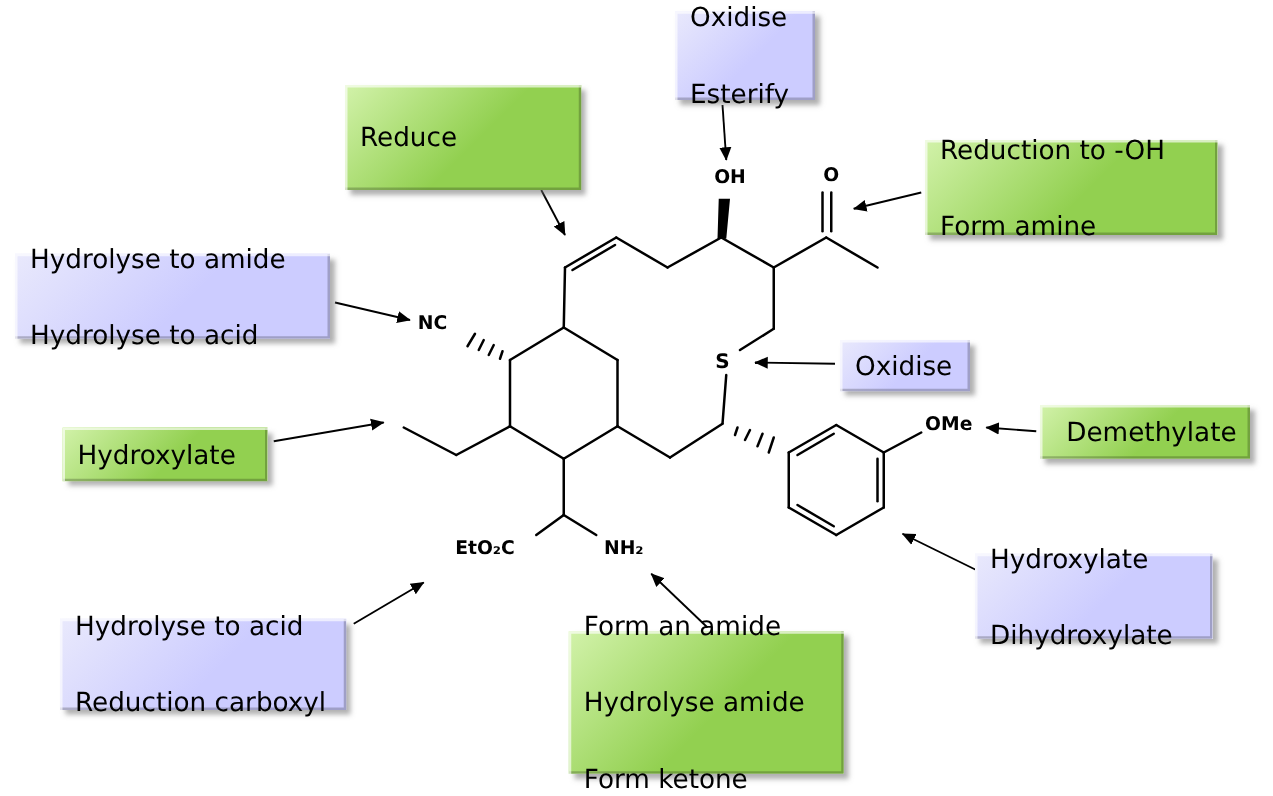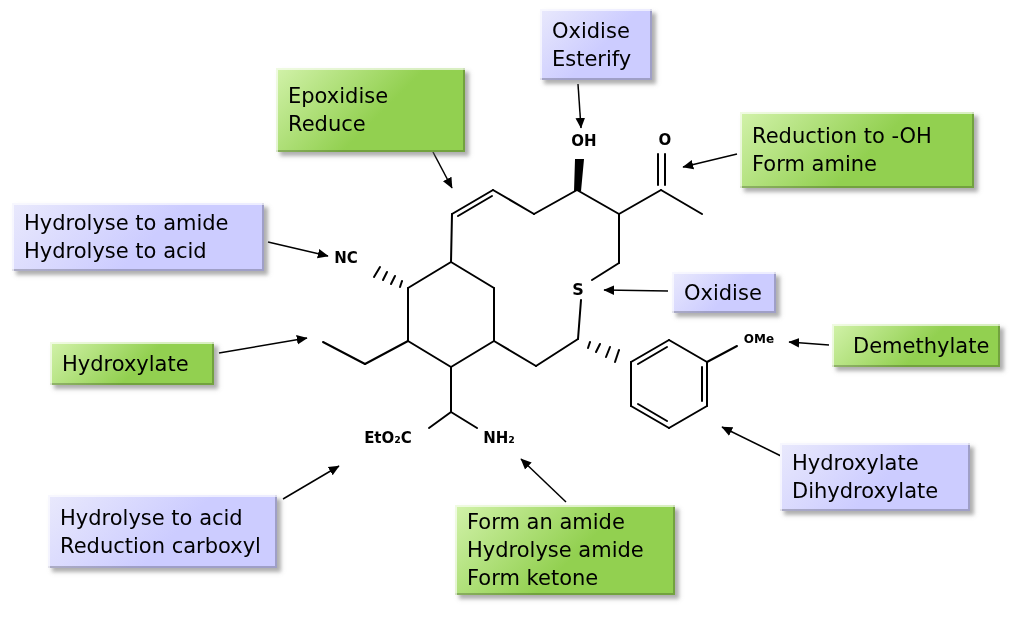--- a/index.html
+++ b/index.html
@@ -15,37 +15,38 @@
   .mol-svg { position: absolute; left: 0; top: 0; z-index: 1; }
   .atom {
     position: absolute;
     transform: translate(-50%, -50%);
     z-index: 2;
     font-weight: bold;
     font-size: 15px;
     white-space: nowrap;
     color: var(--ink, #000);
   }
-  .atom.small { font-size: 12px; }
+  .atom.small { font-size: 15px; }
   .atom.big   { font-size: 16px; }
   .callout {
     position: absolute;
     z-index: 3;
     box-sizing: border-box;
     display: flex;
     flex-direction: column;
     justify-content: center;
     padding: 4px 12px;
     font-size: 21px;
     line-height: 28px;
     white-space: nowrap;
     color: var(--ink, #000);
     box-shadow: inset 2px 2px 0 rgba(255,255,255,0.65),
                 inset -2px -2px 0 rgba(0,0,0,0.22),
                 4px 4px 4px rgba(110,110,110,0.55);
+    gap: 33px;
   }
   .callout.green  { background: linear-gradient(135deg, #d2f2aa 0%, var(--green, #92D050) 55%); }
   .callout.purple { background: linear-gradient(135deg, #e9e9fc 0%, var(--purple, #CCCCFF) 55%); }
   .callout .line { pointer-events: none; }
 </style>
 </head>
 <body>
 
 <div class="page">
 
@@ -140,21 +141,20 @@
   <span class="atom small" style="left:759px; top:339px;">OMe</span>
   <span class="atom" style="left:388px; top:438px;">EtO₂C</span>
   <span class="atom" style="left:499px; top:438px;">NH₂</span>
 
   <div class="callout purple" style="left:540px; top:9px;   width:112px; height:71px;">
     <div class="line">Oxidise</div>
     <div class="line">Esterify</div>
   </div>
 
   <div class="callout green" style="left:276px; top:68px;  width:189px; height:84px;">
-    <div class="line">Epoxidise</div>
     <div class="line">Reduce</div>
   </div>
 
   <div class="callout green" style="left:740px; top:112px; width:234px; height:76px;">
     <div class="line">Reduction to -OH</div>
     <div class="line">Form amine</div>
   </div>
 
   <div class="callout purple" style="left:12px; top:203px;  width:252px; height:68px;">
     <div class="line">Hydrolyse to amide</div>
@@ -176,19 +176,19 @@
   <div class="callout purple" style="left:780px; top:443px; width:190px; height:68px;">
     <div class="line">Hydroxylate</div>
     <div class="line">Dihydroxylate</div>
   </div>
 
   <div class="callout purple" style="left:48px; top:495px;  width:229px; height:73px;">
     <div class="line">Hydrolyse to acid</div>
     <div class="line">Reduction carboxyl</div>
   </div>
 
-  <div class="callout green" style="left:455px; top:505px; width:220px; height:90px;">
+  <div class="callout green" style="left:455px; top:505px; width:220px; height:114px;">
     <div class="line">Form an amide</div>
     <div class="line">Hydrolyse amide</div>
     <div class="line">Form ketone</div>
   </div>
 
 </div>
 
 </body></html>

